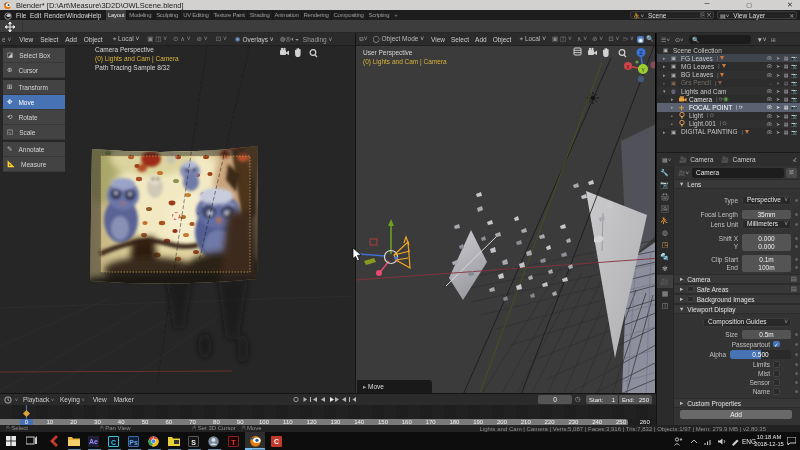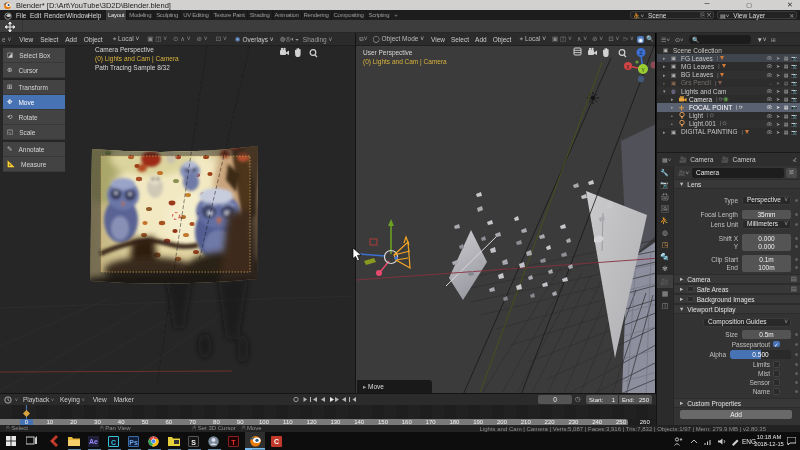--- a/index.html
+++ b/index.html
@@ -11,21 +11,21 @@
 </head>
 <body>
 
 <div class="abs" style="left:0;top:0;width:800px;height:10px;background:#d3d1cf;">
   <svg class="abs" style="left:3px;top:1px" width="9" height="9" viewBox="0 0 9 9">
     <circle cx="4.5" cy="4.7" r="3.4" fill="#e87d0d"></circle>
     <ellipse cx="5.4" cy="4.0" rx="2.6" ry="1.9" fill="#fff"></ellipse>
     <circle cx="5.6" cy="4.1" r="1.1" fill="#265787"></circle>
     <path d="M0.5,3.2 L4,1.6 L2.6,3.4 Z" fill="#265787"></path>
   </svg>
-  <div class="abs" style="left:16px;top:1px;font-size:7.5px;color:#1c1c1c;white-space:nowrap;">Blender* [D:\Art\YouTube\3D2D\Blender.blend]</div>
+  <div class="abs" style="left:16px;top:1px;font-size:7.5px;color:#1c1c1c;white-space:nowrap;">Blender* [D:\Art\Measure\3D2D\OWLScene.blend]</div>
   <div class="abs" style="left:700px;top:0px;width:14px;height:9px;font-size:9px;color:#333;text-align:center;line-height:7px;">–</div>
   <div class="abs" style="left:742px;top:1px;width:14px;height:9px;font-size:6px;color:#333;text-align:center;line-height:8px;">▢</div>
   <div class="abs" style="left:783px;top:1px;width:14px;height:9px;font-size:7px;color:#333;text-align:center;line-height:8px;">✕</div>
 </div>
 
 <div class="abs" style="left:0;top:10px;width:800px;height:10px;background:#1d1d1d;">
   <svg class="abs" style="left:4px;top:1.5px" width="8" height="8" viewBox="0 0 9 9">
     <circle cx="4.5" cy="4.7" r="3.6" fill="none" stroke="#bbb" stroke-width="0.8"></circle>
     <ellipse cx="5.2" cy="4.0" rx="2.4" ry="1.7" fill="#ccc"></ellipse>
   </svg>

